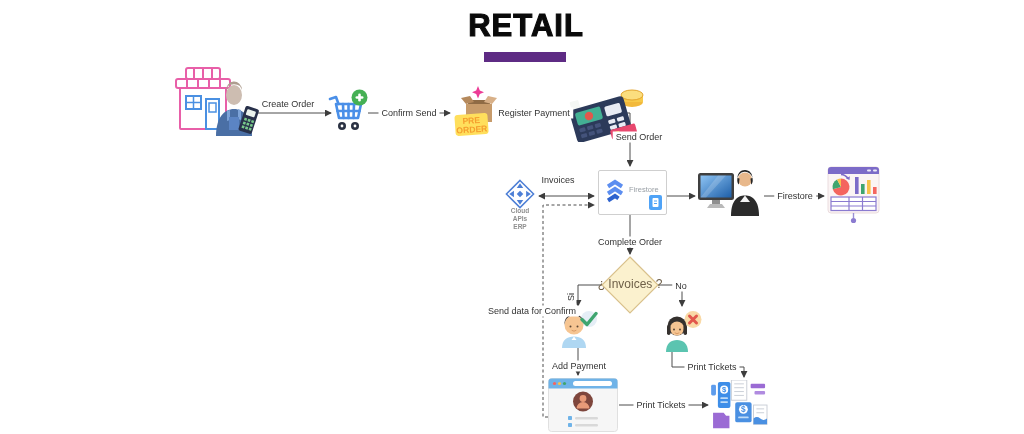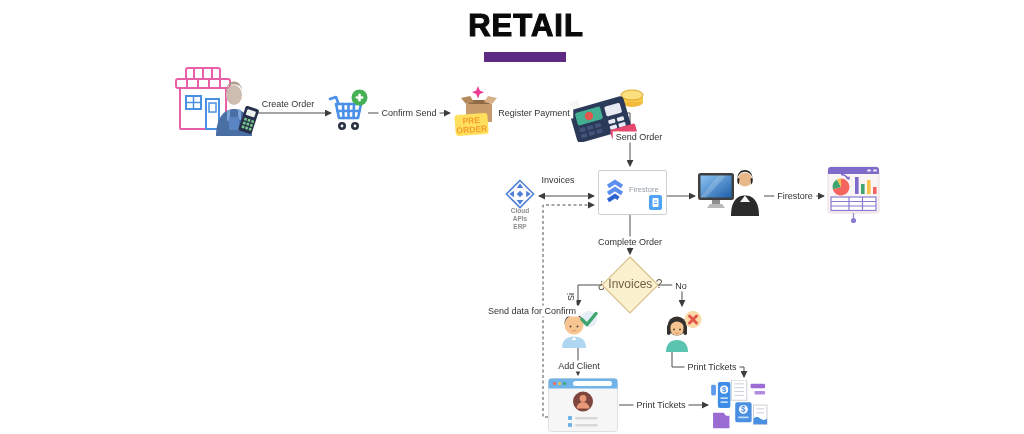--- a/index.html
+++ b/index.html
@@ -306,17 +306,17 @@
   <div class="lbl" style="left:409px;top:113px">Confirm Send</div>
   <div class="lbl" style="left:534px;top:113px">Register Payment</div>
   <div class="lbl" style="left:639px;top:137px">Send Order</div>
   <div class="lbl" style="left:558px;top:180px">Invoices</div>
   <div class="lbl" style="left:795px;top:196px">Firestore</div>
   <div class="lbl" style="left:630px;top:242px">Complete Order</div>
   <div class="lbl nobg decision" style="left:630px;top:284px">¿ Invoices ?</div>
   <div class="lbl rot" style="left:571px;top:297px">Si</div>
   <div class="lbl" style="left:681px;top:286px">No</div>
   <div class="lbl" style="left:532px;top:311px">Send data for Confirm</div>
-  <div class="lbl" style="left:579px;top:366px">Add Client</div>
+  <div class="lbl" style="left:579px;top:366px">Add Payment</div>
   <div class="lbl" style="left:712px;top:367px">Print Tickets</div>
   <div class="lbl" style="left:661px;top:405px">Print Tickets</div>
 
 </div>
 
 </body></html>

